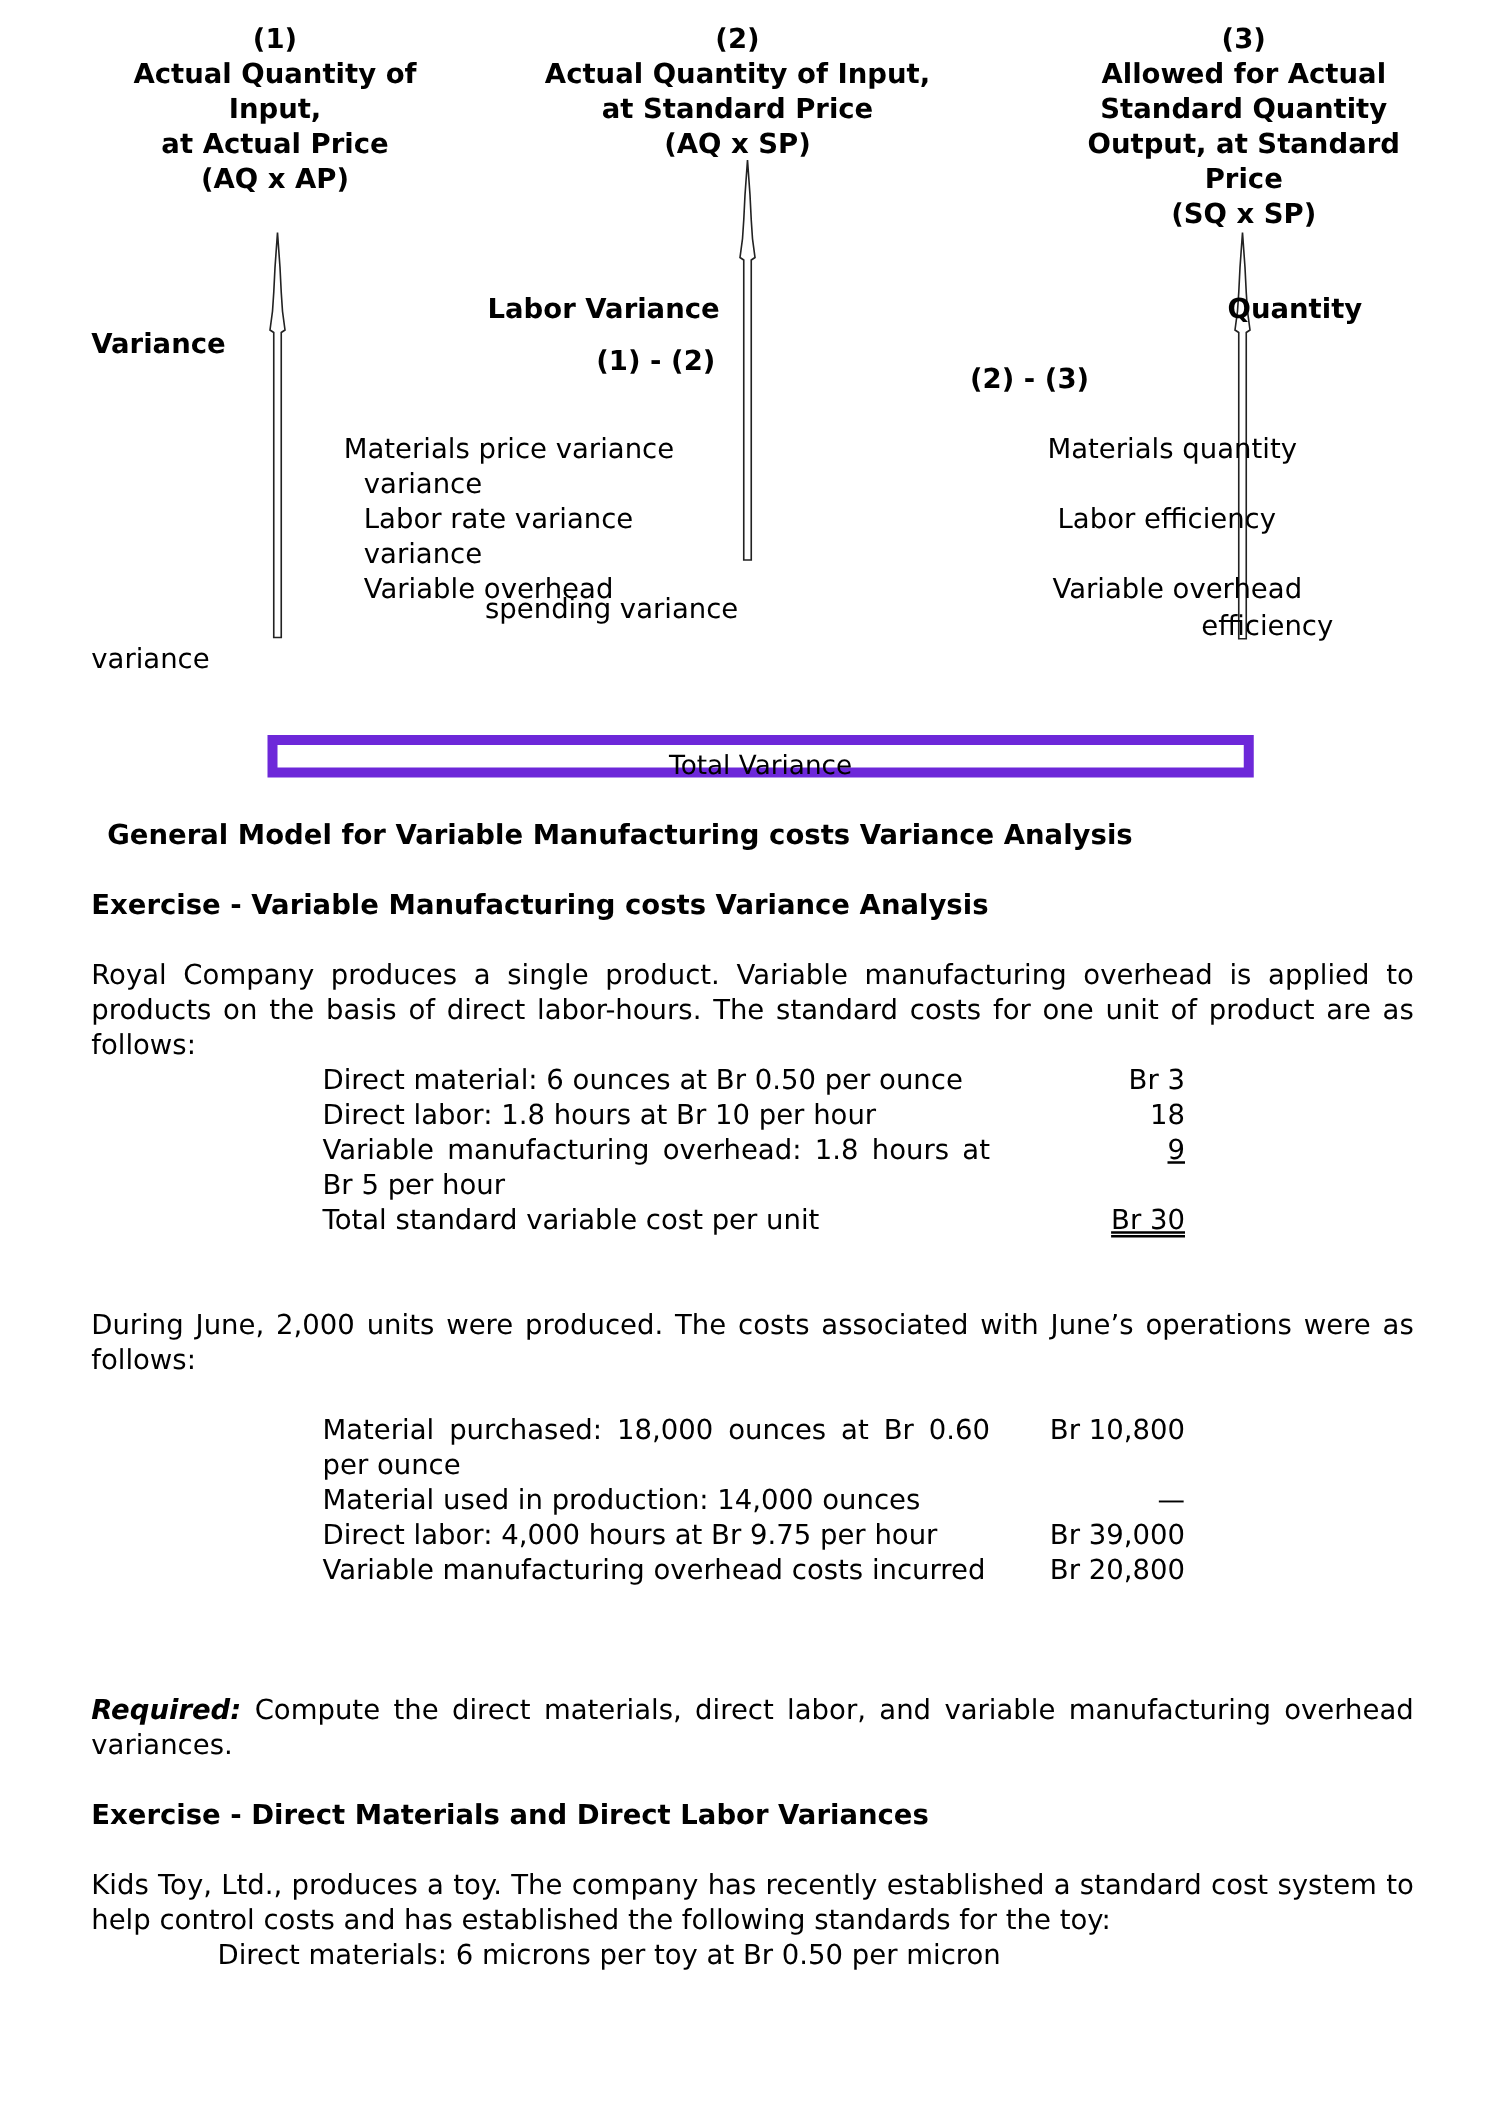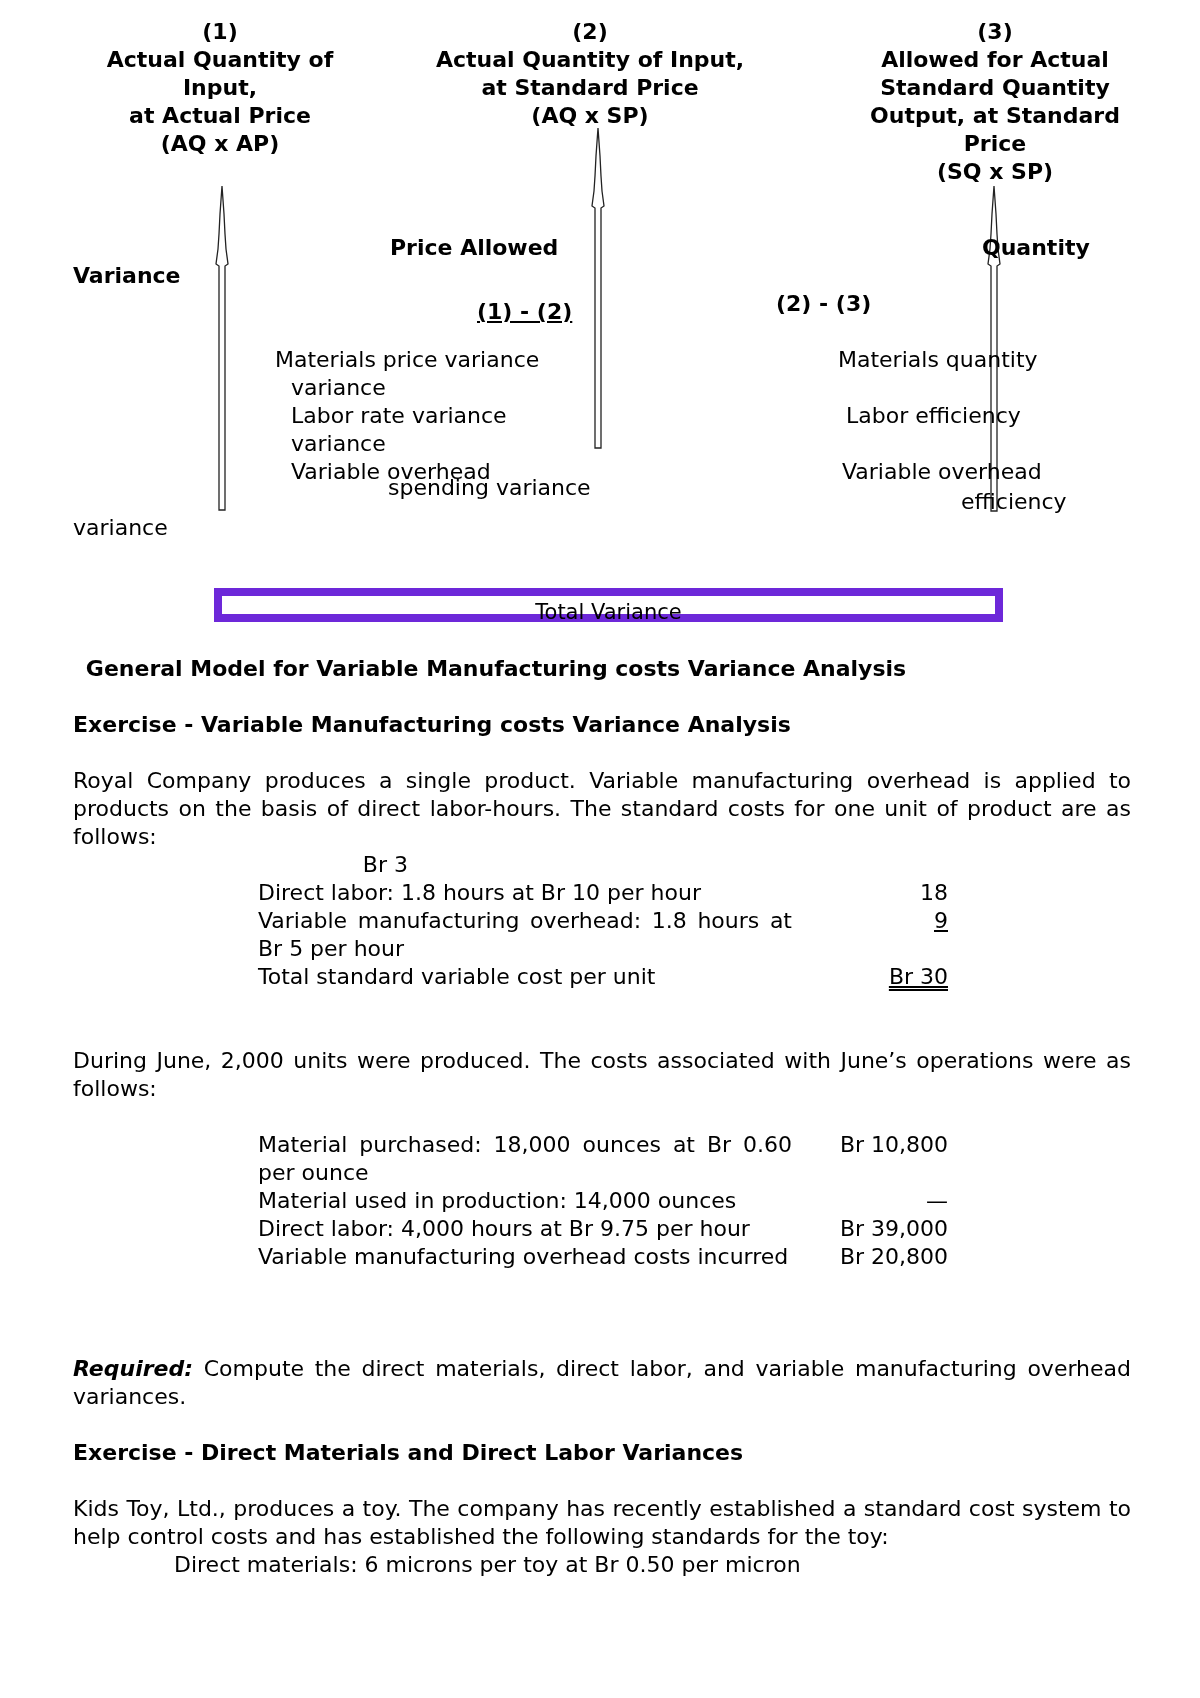--- a/index.html
+++ b/index.html
@@ -56,24 +56,24 @@
 <svg class="arrow" style="left:210px; top:184px;" width="24" height="328" viewBox="0 0 24 328">
   <path d="M12 2 L14 30 L15 50 L16 65 L18 80 L15 82 L15 326 L9 326 L9 82 L6 80 L8 65 L9 50 L10 30 Z" fill="#fff" stroke="#222" stroke-width="1.3"></path>
 </svg>
 <svg class="arrow" style="left:586px; top:126px;" width="24" height="325" viewBox="0 0 24 325">
   <path d="M12 2 L14 30 L15 50 L16 65 L18 80 L15 82 L15 322 L9 322 L9 82 L6 80 L8 65 L9 50 L10 30 Z" fill="#fff" stroke="#222" stroke-width="1.3"></path>
 </svg>
 <svg class="arrow" style="left:982px; top:184px;" width="24" height="330" viewBox="0 0 24 330">
   <path d="M12 2 L14 30 L15 50 L16 65 L18 80 L15 82 L15 327 L9 327 L9 82 L6 80 L8 65 L9 50 L10 30 Z" fill="none" stroke="#222" stroke-width="1.3"></path>
 </svg>
 
-<div class="line bold" style="left:390px; top:234px;">Price Allowed</div>
+<div class="line bold" style="left:390px; top:234px;">Labor Variance</div>
 <div class="line bold" style="left:982px; top:234px;">Quantity</div>
 <div class="line bold" style="left:73px; top:262px;">Variance</div>
-<div class="line bold" style="left:477px; top:298px;text-decoration:underline;">(1) - (2)</div>
+<div class="line bold" style="left:477px; top:276px;">(1) - (2)</div>
 <div class="line bold" style="left:776px; top:290px;">(2) - (3)</div>
 
 <div class="line" style="left:275px; top:346px;">Materials price variance</div>
 <div class="line" style="left:291px; top:374px;">variance</div>
 <div class="line" style="left:291px; top:402px;">Labor rate variance</div>
 <div class="line" style="left:291px; top:430px;">variance</div>
 <div class="line" style="left:291px; top:458px;">Variable overhead</div>
 <div class="line" style="left:388px; top:474px;">spending variance</div>
 
 <div class="line" style="left:838px; top:346px;">Materials quantity</div>
@@ -86,20 +86,21 @@
 <div class="total-box">Total Variance</div>
 
 <div class="abs bold center" style="left:0; width:992px; top:655px; line-height:28px;">General Model for Variable Manufacturing costs Variance Analysis</div>
 
 <div class="abs bold" style="left:73px; top:711px; line-height:28px;">Exercise - Variable Manufacturing costs Variance Analysis</div>
 
 <div class="para" style="top:767px; text-align-last:left;">Royal Company produces a single product. Variable manufacturing overhead is applied to products on the basis of direct labor-hours. The standard costs for one unit of product are as follows:</div>
 
 <div class="tbl" style="top:851px;">
   <div class="row">
+    <div class="desc">Direct material: 6 ounces at Br 0.50 per ounce</div>
     <div class="amt">Br 3</div>
   </div>
   <div class="row">
     <div class="desc">Direct labor: 1.8 hours at Br 10 per hour</div>
     <div class="amt">18</div>
   </div>
   <div class="row">
     <div class="desc">Variable manufacturing overhead: 1.8 hours at Br 5 per hour</div>
     <div class="amt"><span class="u1">9</span></div>
   </div>

